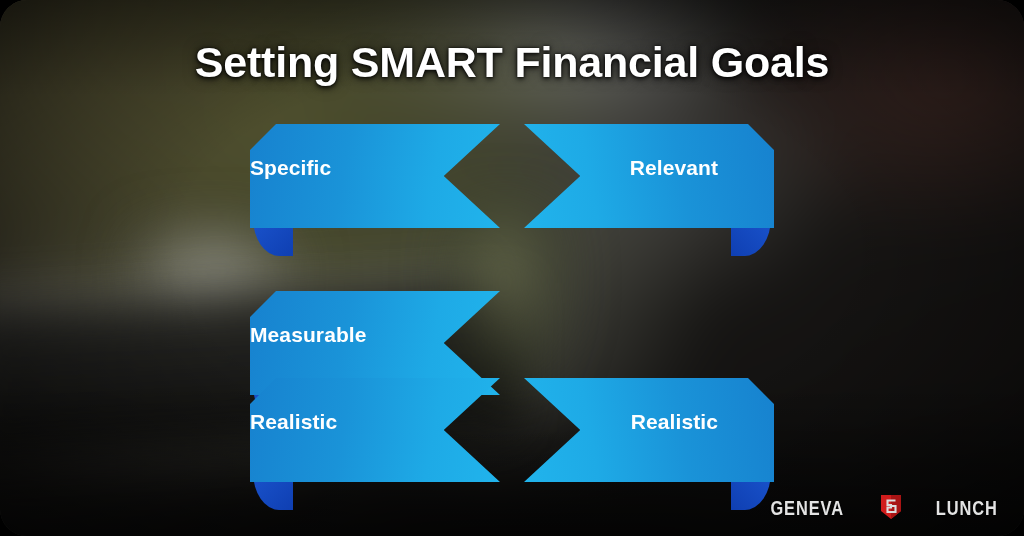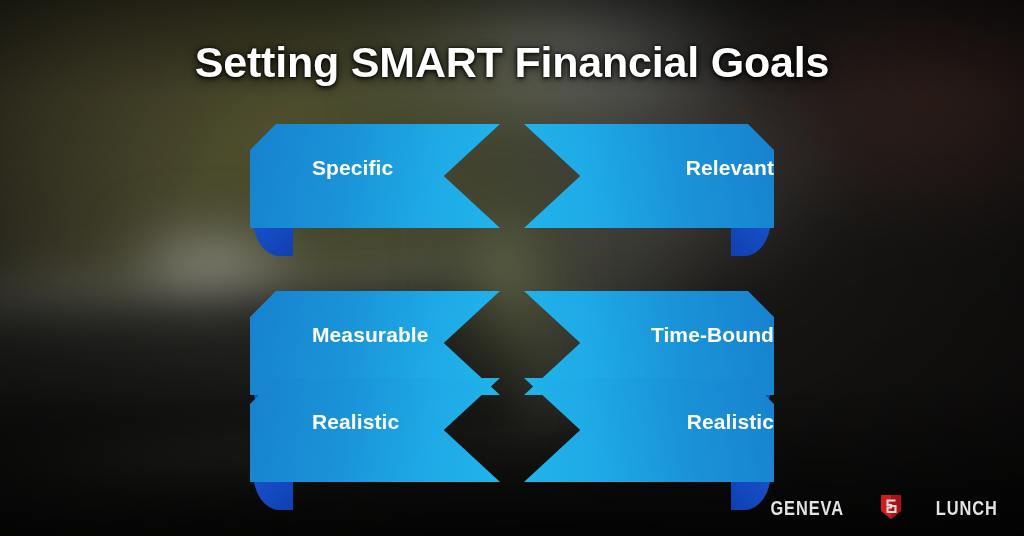--- a/index.html
+++ b/index.html
@@ -10,20 +10,21 @@
   body {
     font-family: "Liberation Sans", sans-serif;
   }
 
   #canvas {
     position: relative;
     width: 1024px;
     height: 536px;
     overflow: hidden;
     background: #171514;
+    border-radius: 27px;
   }
 
   
   .bg-layer {
     position: absolute;
     inset: 0;
     overflow: hidden;
   }
   .bg-base {
     position: absolute;
@@ -162,34 +163,34 @@
       26px 0,
       100% 0,
       100% 0,
       77.5% 50%,
       100% 100%,
       0 100%,
       0 26px
     );
     border-top-left-radius: 26px;
     justify-content: flex-start;
-    padding-left: 62px;
     box-sizing: border-box;
   }
   .ribbon-right .body {
     background: linear-gradient(80deg, #21b4ec 0%, #1eaae6 28%, #1a93d8 62%, #1782cf 100%);
     clip-path: polygon(
       0 0,
       calc(100% - 26px) 0,
       100% 26px,
       100% 100%,
       0 100%,
       22.5% 50%
     );
     justify-content: flex-end;
+    padding-right: 56px;
     box-sizing: border-box;
   }
 
   .label {
     font-size: 21px;
     font-weight: bold;
     color: #ffffff;
     letter-spacing: 0.1px;
     white-space: nowrap;
     position: relative;
@@ -255,26 +256,20 @@
           <span class="label">Relevant</span>
         </div>
       </div>
     </div>
 
     <div class="row row-2">
       <div class="ribbon ribbon-left">
         <div class="fold"></div>
         <div class="body">
           <span class="label">Measurable</span>
-        </div>
-      </div>
-      <div class="ribbon ribbon-right">
-        <div class="fold"></div>
-        <div class="body">
-          <span class="label">Time-Bound</span>
         </div>
       </div>
     </div>
 
     <div class="row row-3">
       <div class="ribbon ribbon-left">
         <div class="fold"></div>
         <div class="body">
           <span class="label">Realistic</span>
         </div>

